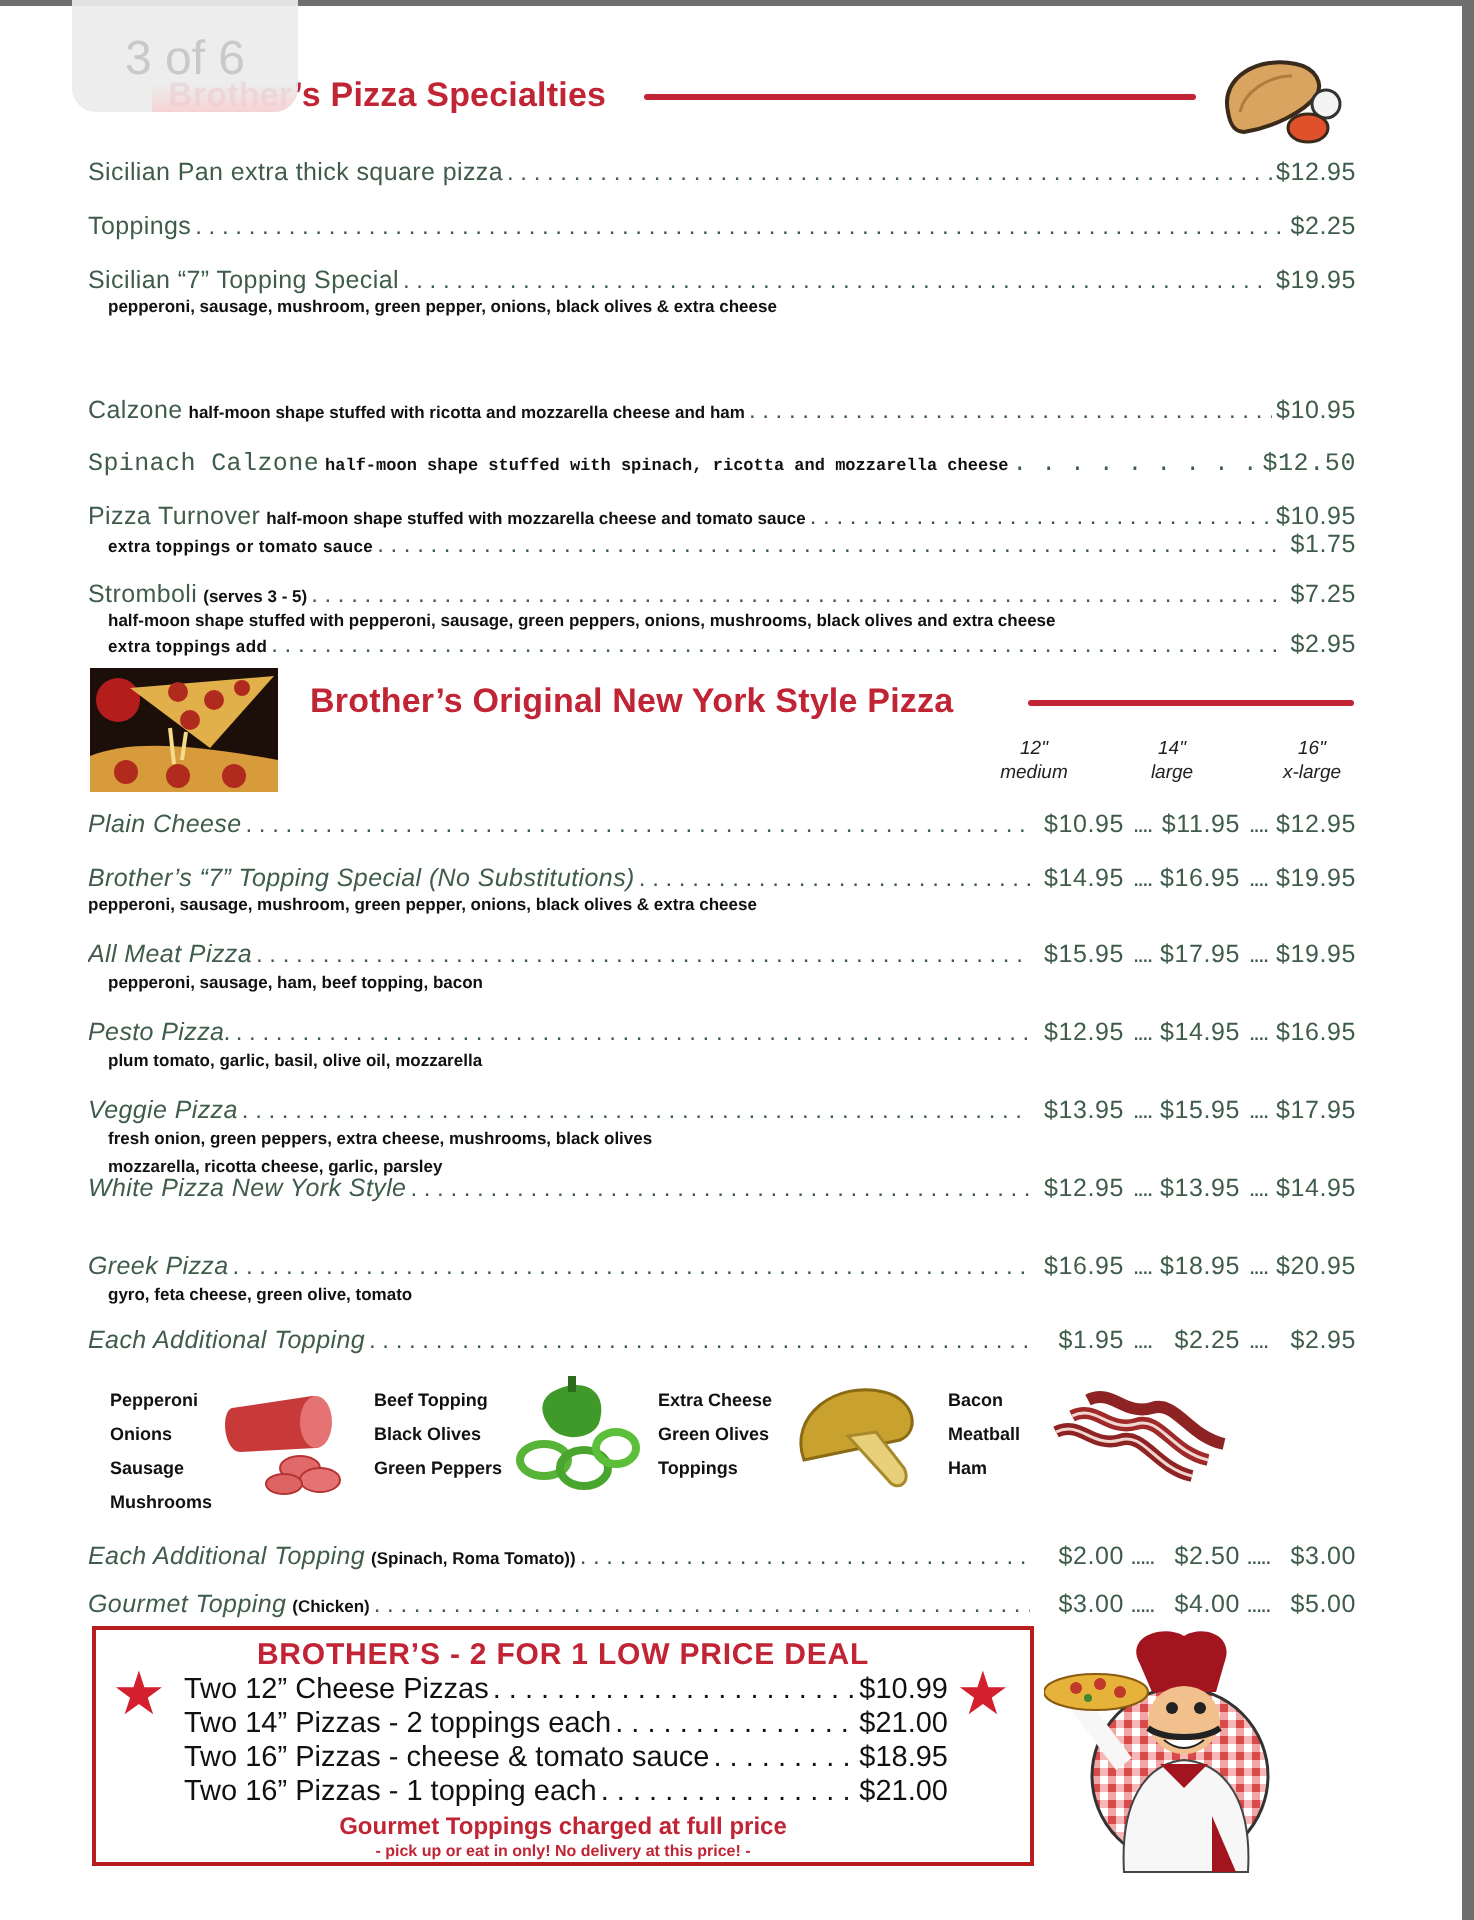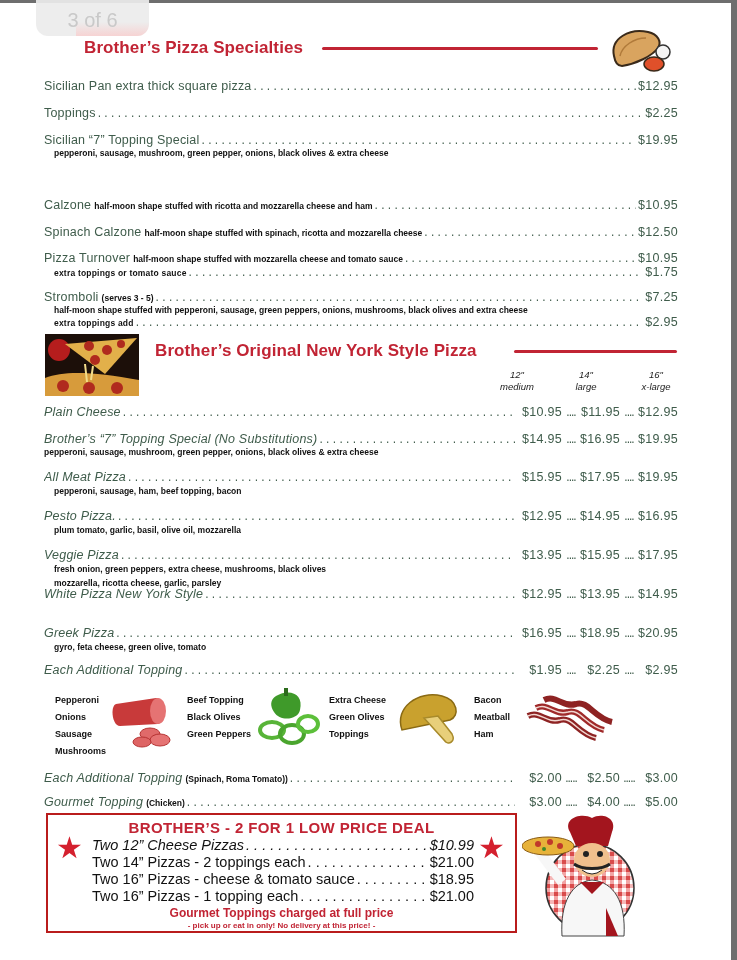--- a/index.html
+++ b/index.html
@@ -5,24 +5,24 @@
     * { box-sizing: border-box; margin: 0; padding: 0; }
     html, body { width: 737px; height: 960px; overflow: hidden; background: #6e6e6e; }
     body { font-family: "Liberation Sans", sans-serif; position: relative; }
     .page {
       position: absolute; left: 0; top: 0; width: 731px; height: 960px;
       background: #ffffff; overflow: hidden;
     }
     .frame-top { position:absolute; left:0; top:0; width:737px; height:3px; background:#6e6e6e; z-index:3; }
     .frame-right { position:absolute; right:0; top:0; width:6px; height:960px; background:#6e6e6e; z-index:3; }
     .page-indicator {
-      position: absolute; left: 36px; top: 0; width: 113px; height: 36px;
+      position: absolute; left: 36px; top: 0; width: 113px; height: 56px;
       background: rgba(235,235,235,0.92); border-radius: 0 0 12px 12px;
       z-index: 5; display:flex; align-items:center; justify-content:center;
-      color: #c9c9c9; font-size: 20px; font-family: "Liberation Sans", sans-serif;
+      color: #c9c9c9; font-size: 24px; font-family: "Liberation Sans", sans-serif;
       padding-top: 4px;
     }
     .page-indicator::after {
       content:""; position:absolute; left:40px; bottom:0; width:73px; height:14px;
       background: linear-gradient(to bottom, rgba(255,220,220,0), rgba(250,200,200,0.7));
       border-radius: 0 0 12px 0;
     }
     .section-title {
       position: absolute; color: #c12434; font-weight: bold; font-size: 17px;
       font-family: "Liberation Sans", sans-serif; white-space: nowrap; letter-spacing: 0.1px;
@@ -105,21 +105,21 @@
   </div>
   <div class="desc" style="top:148px;">pepperoni, sausage, mushroom, green pepper, onions, black olives &amp; extra cheese</div>
 
 
   <div class="row" style="top:198px;">
     <span class="name">Calzone</span>
     <span class="note">half-moon shape stuffed with ricotta and mozzarella cheese and ham</span>
     <span class="dots"></span>
     <span class="price">$10.95</span>
   </div>
-  <div class="row" style="top:225px;">
+  <div class="row" style="top:225px;font-family:Liberation Mono, monospace;">
     <span class="name">Spinach Calzone</span>
     <span class="note">half-moon shape stuffed with spinach, ricotta and mozzarella cheese</span>
     <span class="dots"></span>
     <span class="price">$12.50</span>
   </div>
   <div class="row" style="top:251px;">
     <span class="name">Pizza Turnover</span>
     <span class="note">half-moon shape stuffed with mozzarella cheese and tomato sauce</span>
     <span class="dots"></span>
     <span class="price">$10.95</span>
@@ -337,21 +337,21 @@
     <span class="sep">.....</span>
     <span class="p p2">$4.00</span>
     <span class="sep">.....</span>
     <span class="p p3">$5.00</span>
   </div>
 
   <div class="deal-box">
     <div class="deal-title">BROTHER’S - 2 FOR 1 LOW PRICE DEAL</div>
     <div class="star" style="left:8px; top:18px;">★</div>
     <div class="star" style="left:430px; top:18px;">★</div>
-    <div class="deal-row" style="top:22px;font-style:italic;">
+    <div class="deal-row" style="top:22px;">
       <span>Two 12” Cheese Pizzas</span>
       <span class="dots"></span>
       <span>$10.99</span>
     </div>
     <div class="deal-row" style="top:39px;">
       <span>Two 14” Pizzas - 2 toppings each</span>
       <span class="dots"></span>
       <span>$21.00</span>
     </div>
     <div class="deal-row" style="top:56px;">

